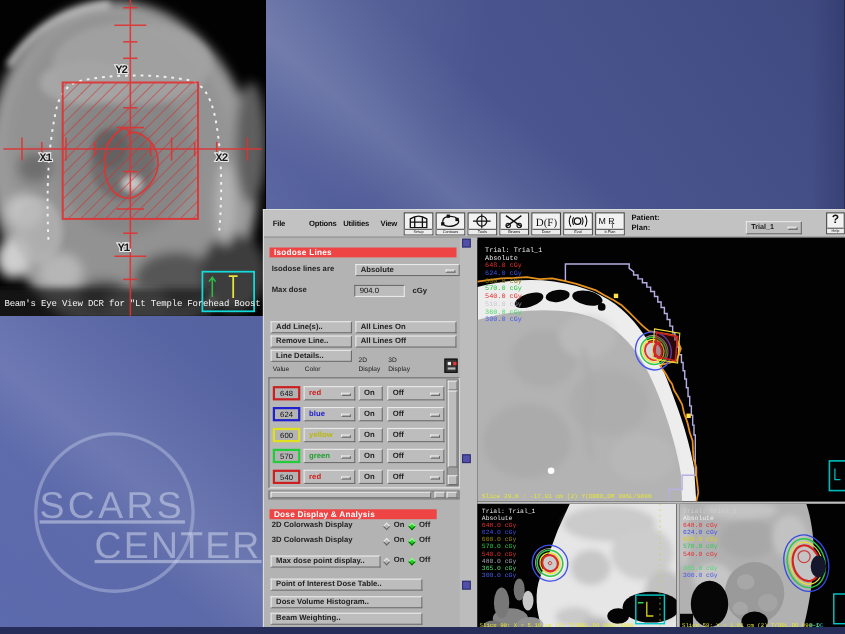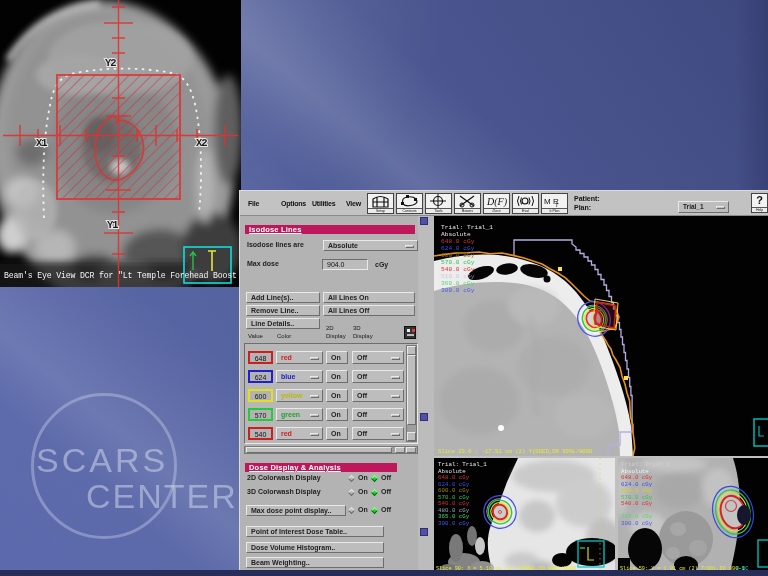--- a/index.html
+++ b/index.html
@@ -23,21 +23,21 @@
           rgba(255,255,255,0.13) 61%,
           rgba(255,255,255,0.05) 66%,
           rgba(255,255,255,0.00) 71%,
           rgba(255,255,255,0.00) 100%),
         linear-gradient(55deg, #5c6aae 0%, #55629f 40%, #4a558f 70%, #3f4980 100%);}
   #botstrip{position:absolute;left:0;top:570px;width:768px;height:6px;background:#272d59;z-index:50;}
   
   #ring{position:absolute;left:31px;top:393px;width:140px;height:140px;border-radius:50%;
         border:3px solid rgba(195,205,230,0.42);z-index:2;}
   .wm{position:absolute;color:rgba(215,222,240,0.50);font-family:"Liberation Sans",sans-serif;
-      font-weight:400;z-index:3;}
+      font-weight:400;z-index:3;text-decoration:underline;}
   #wm1{left:36px;top:441px;font-size:34px;letter-spacing:3px;}
   #wm2{left:86px;top:477px;font-size:34px;letter-spacing:2px;}
   
   #xray{position:absolute;left:0;top:0;width:241px;height:287px;z-index:5;filter:blur(0.4px);}
   
   #win{position:absolute;left:239px;top:190px;width:529px;height:381px;background:#b3b3b3;z-index:10;filter:blur(0.35px);
        border-top:1px solid #dcdcdc;border-left:1px solid #dcdcdc;box-sizing:border-box;}
   #win *{box-sizing:border-box;}
   .abs{position:absolute;}
   #menubar{position:absolute;left:0;top:0;width:529px;height:25px;background:#c2c2c2;
@@ -50,22 +50,22 @@
   
   .btn{position:absolute;background:#bdbdbd;border-top:1px solid #e9e9e9;border-left:1px solid #e9e9e9;
        border-right:1px solid #6d6d6d;border-bottom:1px solid #6d6d6d;
        font-size:7px;font-weight:bold;color:#222;padding-left:4px;line-height:9px;white-space:nowrap;overflow:hidden;}
   .sunk{position:absolute;background:#bcbcbc;border-top:1px solid #6d6d6d;border-left:1px solid #6d6d6d;
        border-right:1px solid #e9e9e9;border-bottom:1px solid #e9e9e9;
        font-size:7px;color:#111;padding-left:4px;line-height:9px;white-space:nowrap;}
   .dash{position:absolute;right:3px;top:50%;margin-top:-1px;width:9px;height:3px;background:#bdbdbd;
         border-top:1px solid #e9e9e9;border-left:1px solid #e9e9e9;
         border-right:1px solid #6d6d6d;border-bottom:1px solid #6d6d6d;}
-  .hdr{position:absolute;background:#be185d;color:#fff;font-size:7.5px;font-weight:bold;
-       padding-left:4px;line-height:9px;letter-spacing:0.2px;white-space:nowrap;text-decoration:underline;}
+  .hdr{position:absolute;background:#ef4444;color:#fff;font-size:7.5px;font-weight:bold;
+       padding-left:4px;line-height:9px;letter-spacing:0.2px;white-space:nowrap;}
   .lbl{position:absolute;font-size:7px;font-weight:bold;color:#222;white-space:nowrap;}
   .lbl6{position:absolute;font-size:6px;color:#1a1a1a;white-space:nowrap;}
   .diam{position:absolute;width:5px;height:5px;transform:rotate(45deg);}
   .dgray{background:#b9b9b9;border-top:1px solid #e8e8e8;border-left:1px solid #e8e8e8;
          border-right:1px solid #666;border-bottom:1px solid #666;}
   .dgreen{background:#2ad12a;border-top:1px solid #9f9;border-left:1px solid #9f9;
           border-right:1px solid #060;border-bottom:1px solid #060;}
   .vbox{position:absolute;width:25px;height:13px;background:#b3b3b3;font-size:7px;color:#111;
         text-align:center;line-height:11px;}
   #ct{position:absolute;left:194px;top:25px;width:335px;height:356px;background:#000;}
@@ -172,21 +172,21 @@
       </svg><div class="tlab">Contours</div></div>
   <div class="tbtn" style="left:185px;"><svg width="25" height="14" viewBox="0 0 25 14">
         <circle cx="12" cy="7" r="4.5" fill="none" stroke="#111" stroke-width="1.2"></circle>
         <path d="M12,0 V14 M4,7 H20" stroke="#111" stroke-width="1"></path>
       </svg><div class="tlab">Tools</div></div>
   <div class="tbtn" style="left:214px;"><svg width="25" height="14" viewBox="0 0 25 14">
         <path d="M5,2 L19,12 M19,2 L5,12" stroke="#111" stroke-width="1.3"></path>
         <circle cx="7" cy="11" r="2" fill="none" stroke="#111"></circle>
         <circle cx="17" cy="11" r="2" fill="none" stroke="#111"></circle>
       </svg><div class="tlab">Beams</div></div>
-  <div class="tbtn" style="left:243px;font-style:italic;"><svg width="25" height="14" viewBox="0 0 25 14">
+  <div class="tbtn" style="left:243px;"><svg width="25" height="14" viewBox="0 0 25 14">
         <text x="3" y="11" font-family="Liberation Serif" font-size="10" fill="#111">D(F)</text>
       </svg><div class="tlab">Dose</div></div>
   <div class="tbtn" style="left:272px;"><svg width="25" height="14" viewBox="0 0 25 14">
         <circle cx="12" cy="7" r="3" fill="none" stroke="#111" stroke-width="1.2"></circle>
         <path d="M6,2 Q3,7 6,12 M19,2 Q22,7 19,12 M8.5,3.5 Q6.5,7 8.5,10.5 M16,3.5 Q18,7 16,10.5" fill="none" stroke="#111" stroke-width="1"></path>
       </svg><div class="tlab">Eval</div></div>
   <div class="tbtn" style="left:301px;"><svg width="25" height="14" viewBox="0 0 25 14">
         <text x="2" y="10" font-family="Liberation Sans" font-size="8" fill="#111">M R</text>
         <text x="13" y="13" font-family="Liberation Sans" font-size="6" fill="#111">T</text>
       </svg><div class="tlab">Ir.Plan</div></div>

